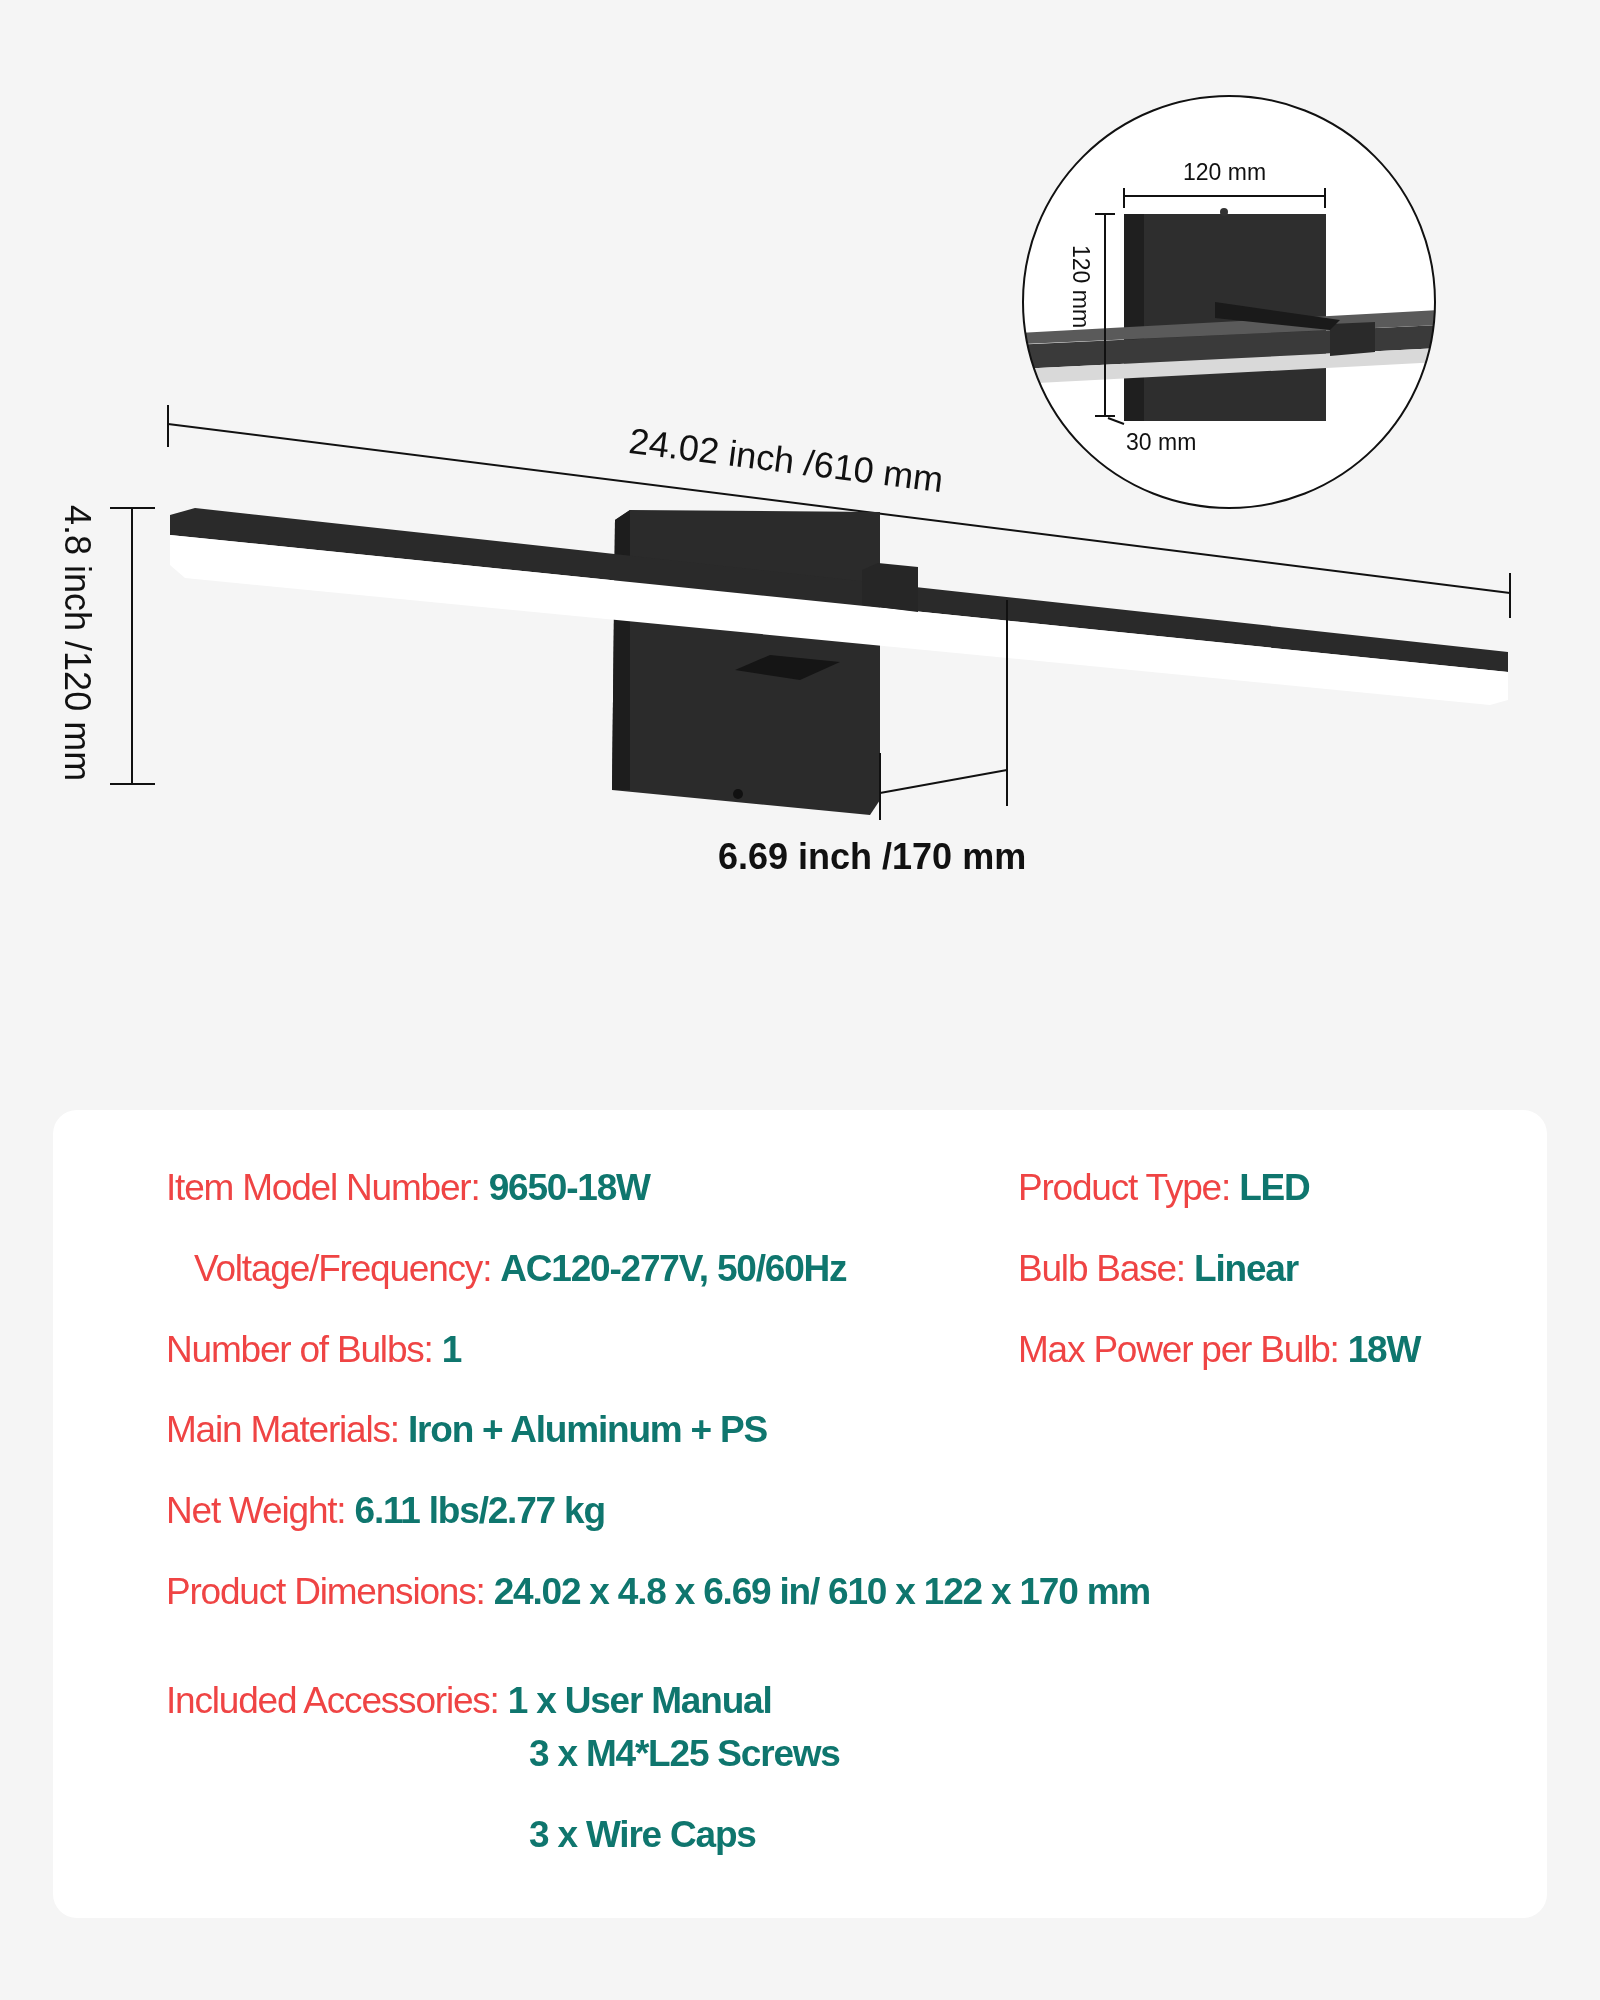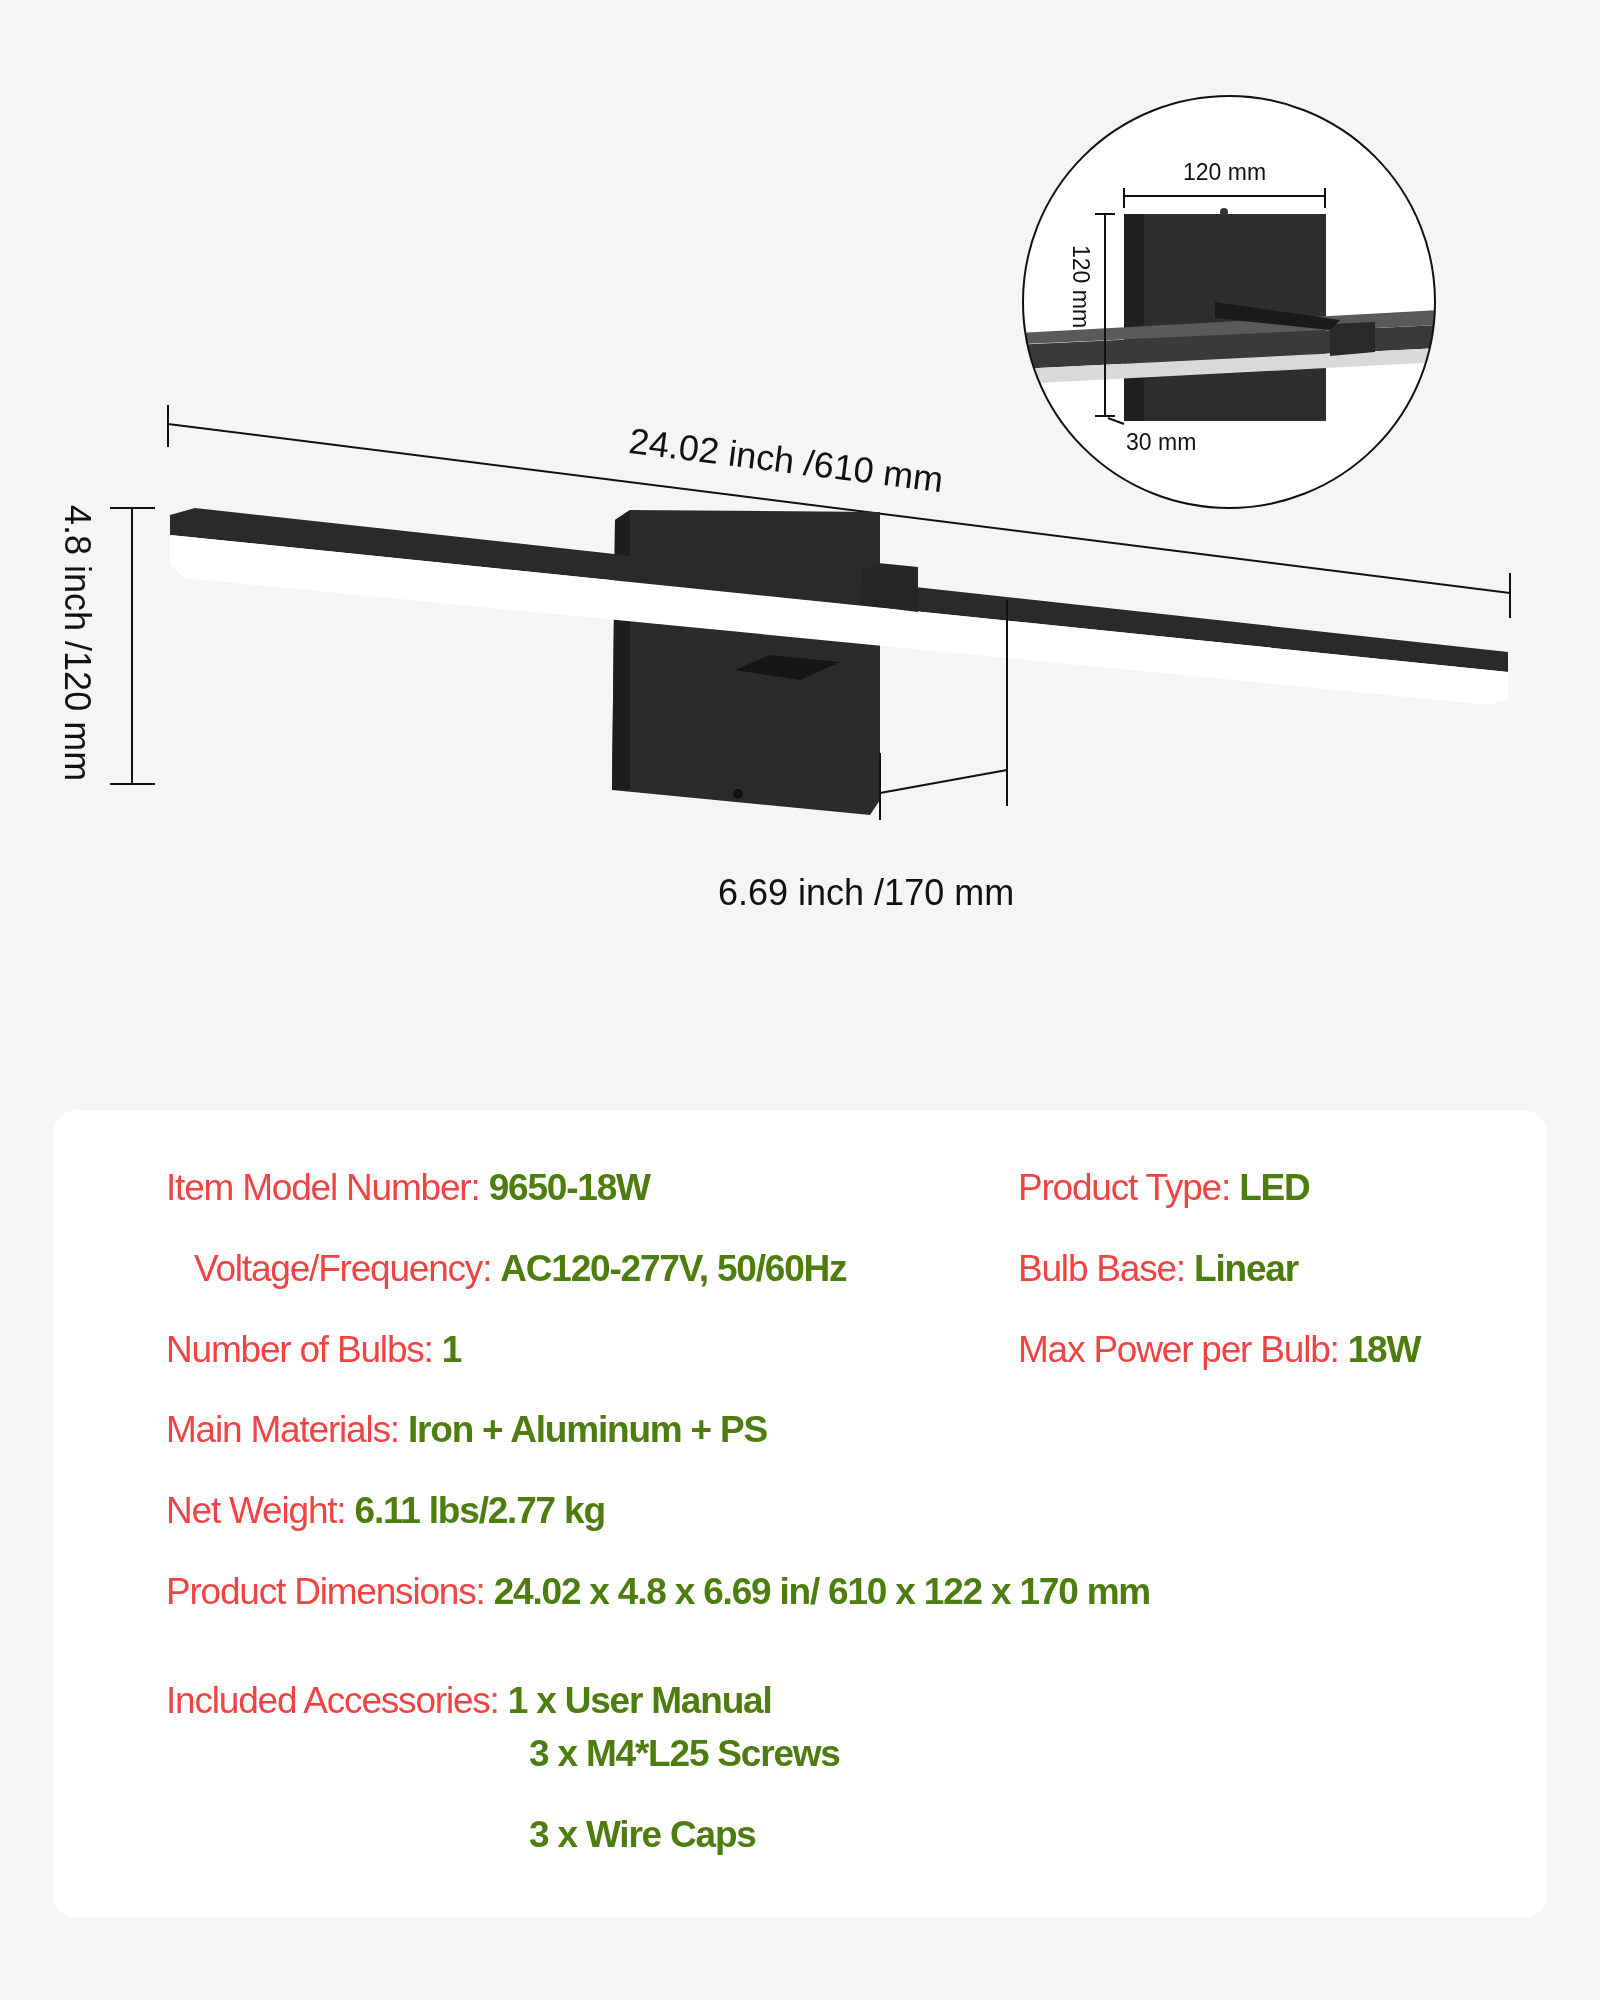--- a/index.html
+++ b/index.html
@@ -18,21 +18,21 @@
   .dim-small { font-size: 23px; }
   .spec-card {
     position: absolute; left: 53px; top: 1110px; width: 1494px; height: 808px;
     background: #ffffff; border-radius: 24px;
   }
   .spec-row {
     position: absolute; font-size: 37px; white-space: nowrap;
     letter-spacing: -1.2px;
   }
   .spec-label { color: #ef4444; }
-  .spec-value { color: #4d7c0f; font-weight: bold; }
+  .spec-value { color: #0f766e; font-weight: bold; }
 </style>
 </head>
 <body>
 
 <div class="diagram">
   <svg width="1600" height="1050" viewBox="0 0 1600 1050">
 
     <g stroke="#111" stroke-width="2" fill="none">
       <line x1="168" y1="405" x2="168" y2="447"></line>
       <line x1="168" y1="424" x2="1510" y2="593"></line>
@@ -89,21 +89,21 @@
       <line x1="1105" y1="214" x2="1105" y2="416"></line>
       <line x1="1095" y1="416" x2="1115" y2="416"></line>
       <line x1="1108" y1="418" x2="1124" y2="424"></line>
     </g>
   </svg>
 
   <div class="dim-text" style="left:632px; top:420px; transform: rotate(7.2deg); transform-origin: left top;">24.02 inch /610 mm</div>
 
   <div class="dim-text" style="left:55px; top:790px; transform: rotate(90deg); transform-origin: left top; left:98px; top:505px;">4.8 inch /120 mm</div>
 
-  <div class="dim-text" style="left:718px; top:872px;">6.69 inch /170 mm</div>
+  <div class="dim-text" style="left:718px; top:836px;font-weight:bold;">6.69 inch /170 mm</div>
 
   <div class="dim-text dim-small" style="left:1183px; top:159px;">120 mm</div>
   <div class="dim-text dim-small" style="left:1094px; top:245px; transform: rotate(90deg); transform-origin: left top;">120 mm</div>
   <div class="dim-text dim-small" style="left:1126px; top:429px;">30 mm</div>
 </div>
 
 <div class="spec-card">
 
   <div class="spec-row" style="left:113px; top:57px;">
     <span class="spec-label">Item Model Number:</span>

